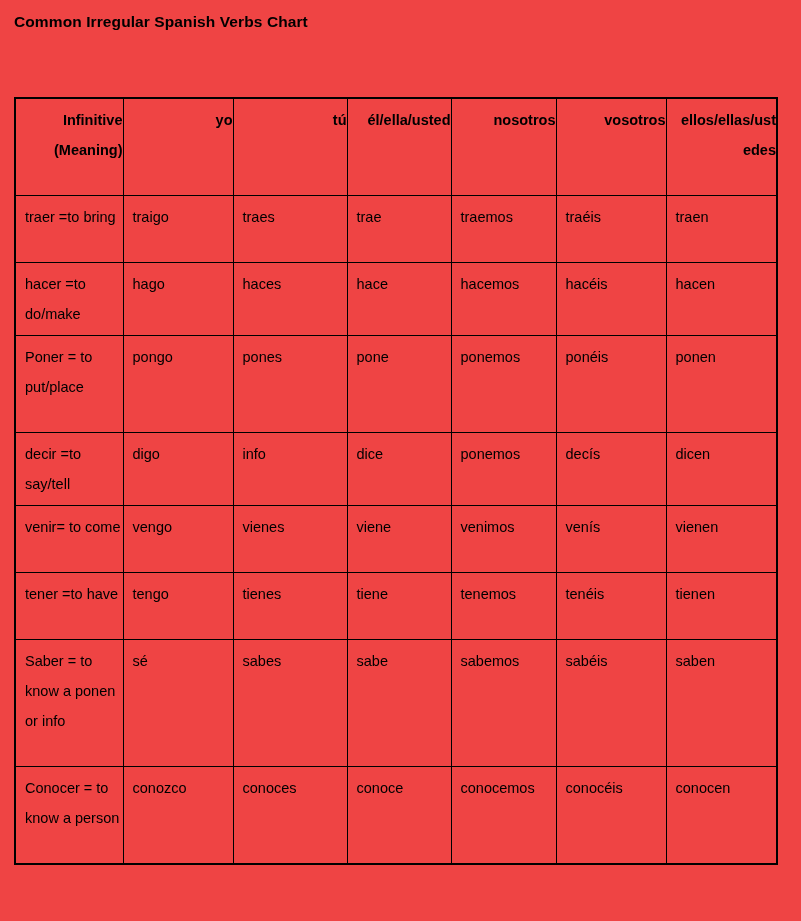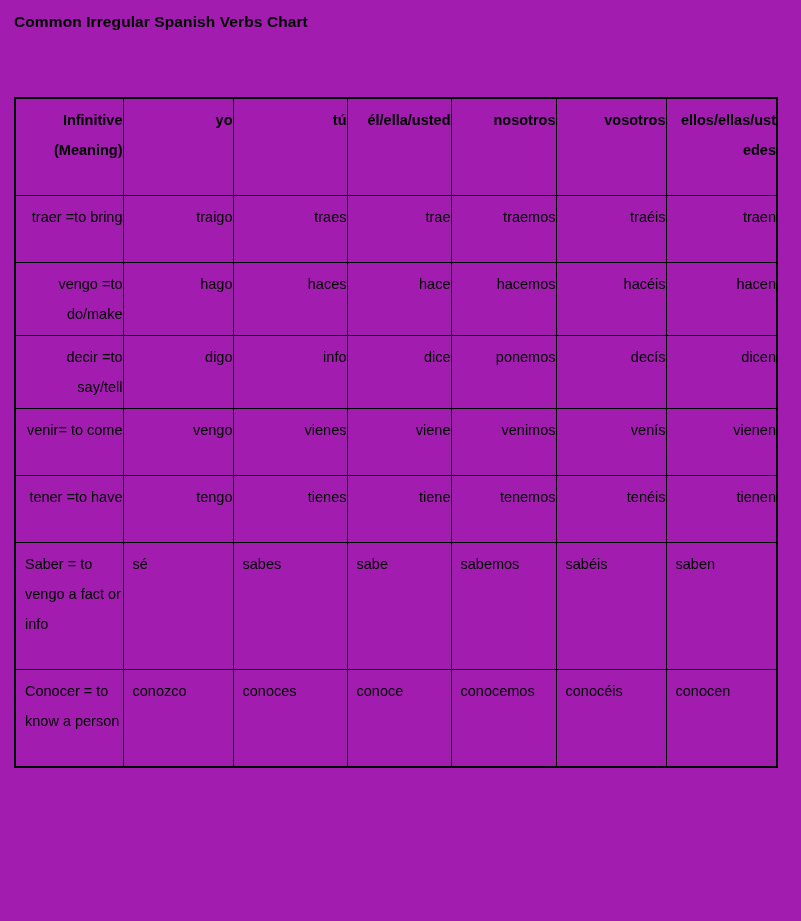--- a/index.html
+++ b/index.html
@@ -14,21 +14,21 @@
     font-family: "Liberation Sans", sans-serif;
     color: #000000;
     overflow: hidden;
   }
   .page {
     position: relative;
     width: 801px;
     height: 921px;
     box-sizing: border-box;
     padding: 16px;
-    background: #a21caf;
+    background: #ef4444;
   }
   .doc-title {
     position: absolute;
     left: 14px;
     top: 12px;
     font-size: 15.5px;
     font-weight: bold;
     letter-spacing: 0.1px;
     line-height: 20px;
     white-space: nowrap;
@@ -67,21 +67,21 @@
   }
   table.verbs thead th {
     font-weight: bold;
     text-align: right;
   }
   td.yo-form {
     font-weight: bold;
   }
   
   tr.h3 td, tr.h3 th { height: 84px; }
-  tr.h2 td { height: 54px; text-align: right; }
+  tr.h2 td { height: 54px; }
   tr.h4 td { height: 114px; }
 </style>
 </head>
 <body>
 
 <div class="page">
 
   <div class="doc-title">Common Irregular Spanish Verbs Chart</div>
 
   <div class="table-wrap">
@@ -113,29 +113,38 @@
           <td>traer =to bring</td>
           <td class="yo-form">traigo</td>
           <td>traes</td>
           <td>trae</td>
           <td>traemos</td>
           <td>traéis</td>
           <td>traen</td>
         </tr>
 
         <tr class="h2">
-          <td>vengo =to do/make</td>
+          <td>hacer =to do/make</td>
           <td class="yo-form">hago</td>
           <td>haces</td>
           <td>hace</td>
           <td>hacemos</td>
           <td>hacéis</td>
           <td>hacen</td>
         </tr>
 
+        <tr class="h3">
+          <td>Poner = to put/place</td>
+          <td class="yo-form">pongo</td>
+          <td>pones</td>
+          <td>pone</td>
+          <td>ponemos</td>
+          <td>ponéis</td>
+          <td>ponen</td>
+        </tr>
 
         <tr class="h2">
           <td>decir =to say/tell</td>
           <td class="yo-form">digo</td>
           <td>info</td>
           <td>dice</td>
           <td>ponemos</td>
           <td>decís</td>
           <td>dicen</td>
         </tr>
@@ -154,21 +163,21 @@
           <td>tener =to have</td>
           <td class="yo-form">tengo</td>
           <td>tienes</td>
           <td>tiene</td>
           <td>tenemos</td>
           <td>tenéis</td>
           <td>tienen</td>
         </tr>
 
         <tr class="h4">
-          <td>Saber = to vengo a fact or info</td>
+          <td>Saber = to know a ponen or info</td>
           <td class="yo-form">sé</td>
           <td>sabes</td>
           <td>sabe</td>
           <td>sabemos</td>
           <td>sabéis</td>
           <td>saben</td>
         </tr>
 
         <tr class="h3">
           <td>Conocer = to know a person</td>

